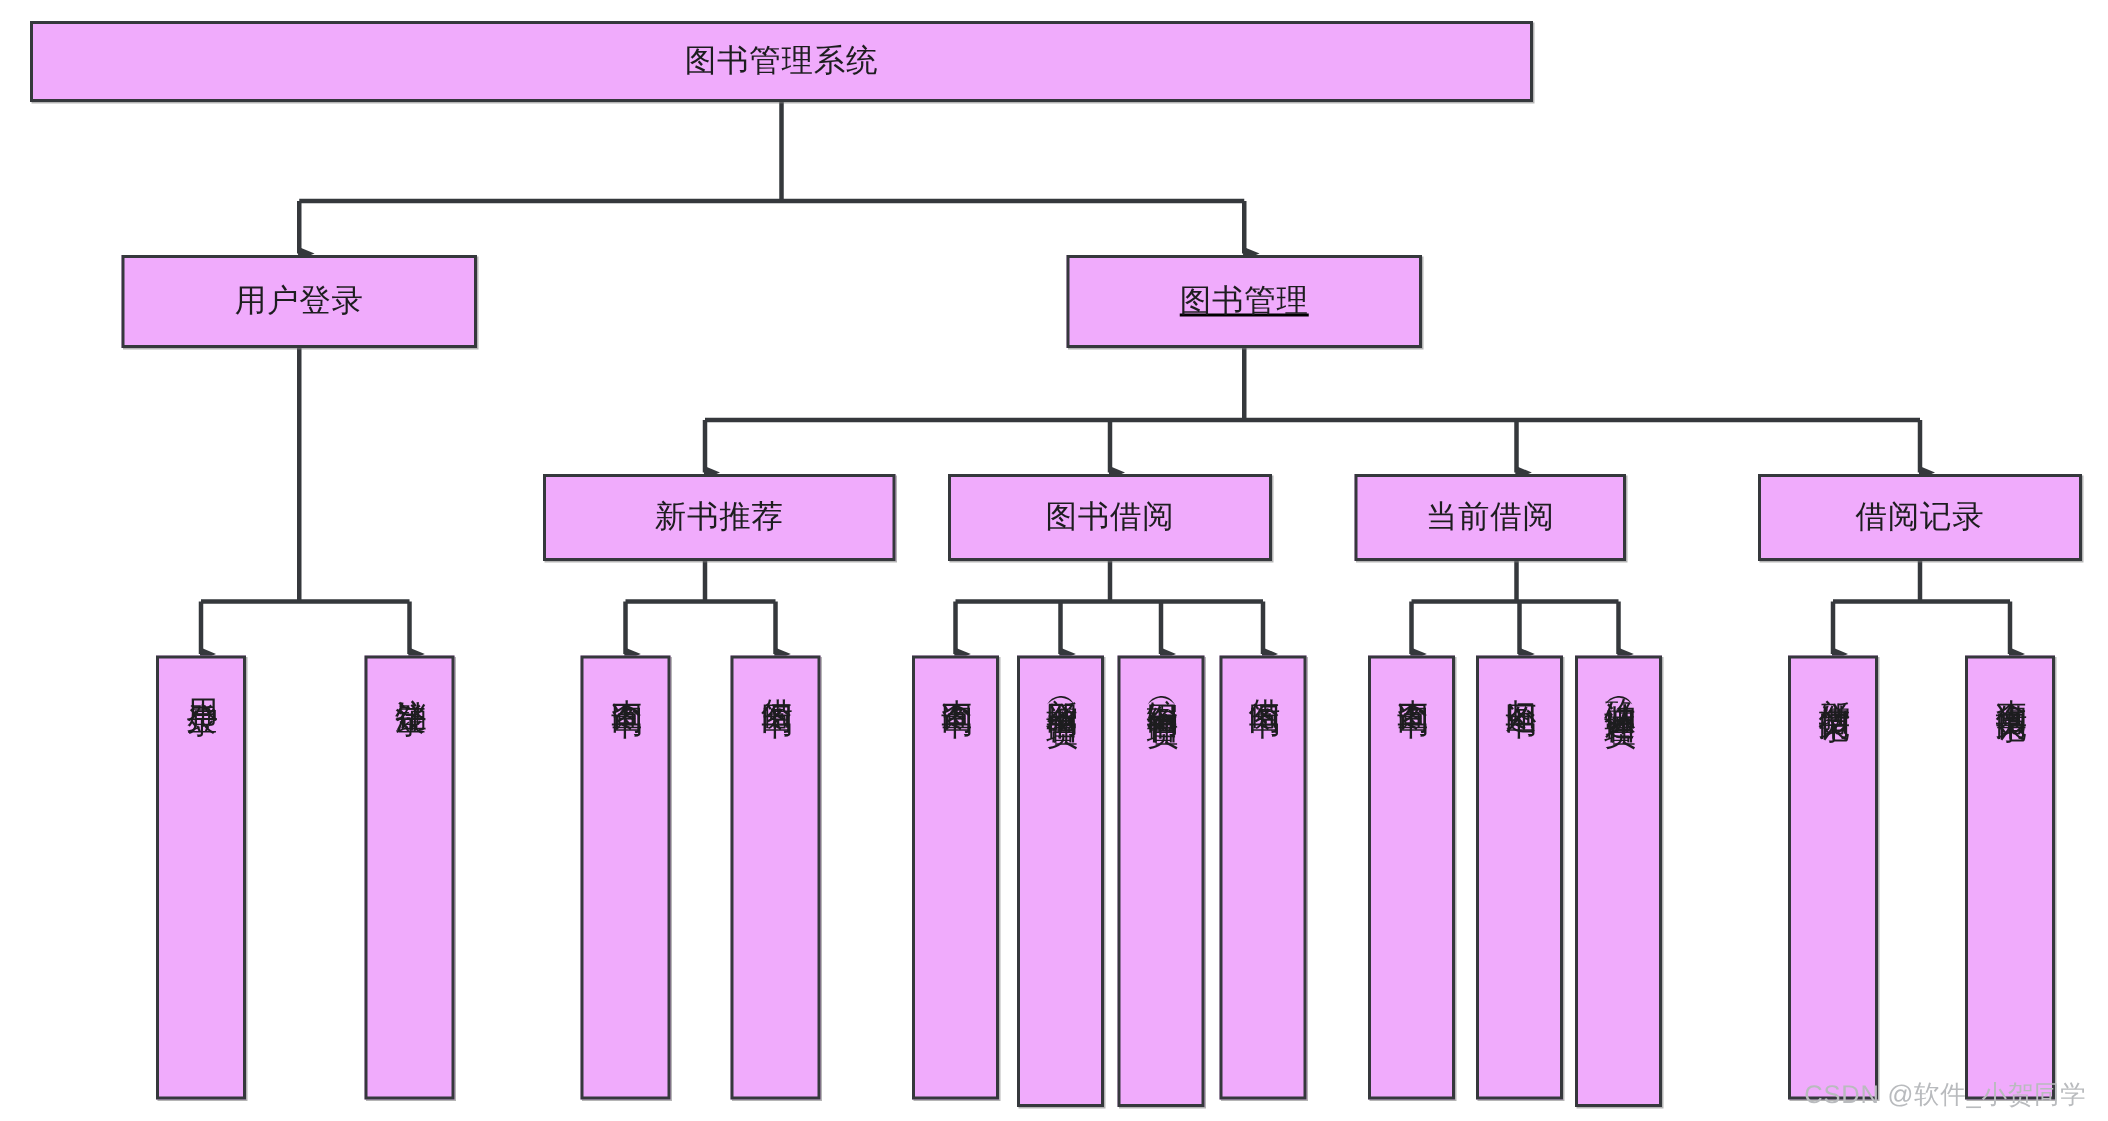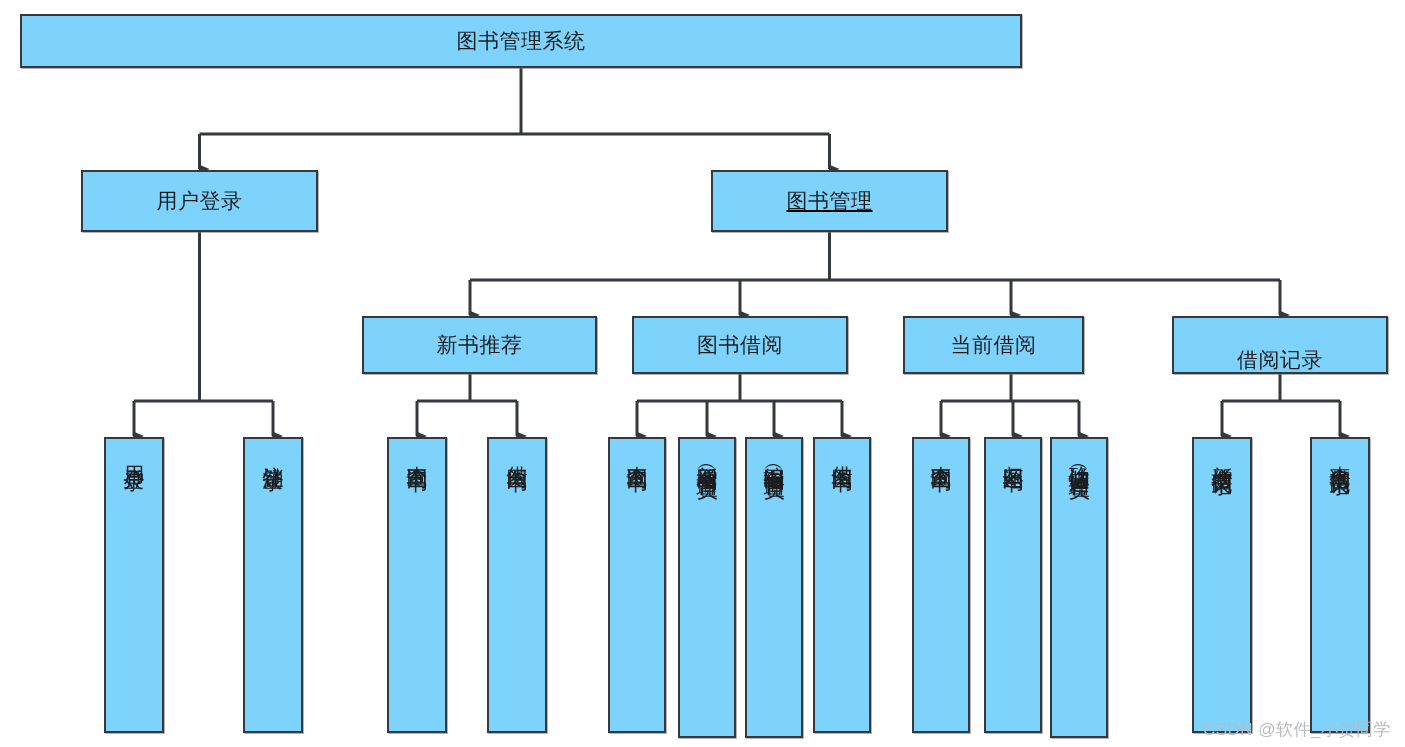--- a/index.html
+++ b/index.html
@@ -20,21 +20,21 @@
   #diagram-svg {
     position: absolute;
     left: 0;
     top: 0;
     width: 1405px;
     height: 747px;
   }
   .node-box {
     position: absolute;
     box-sizing: border-box;
-    background: #7dd3fc;
+    background: #f0abfc;
     border: 2.5px solid #35383c;
     box-shadow: 1px 1px 0 0 rgba(120,120,120,0.55);
     display: flex;
     align-items: center;
     justify-content: center;
   }
   .node-label {
     color: #1d1d1f;
     font-size: 21px;
     line-height: 1.15;
@@ -127,21 +127,21 @@
 
   <div class="node-box" style="left:362px; top:316px; width:235px; height:58px;">
     <span class="node-label">新书推荐</span>
   </div>
   <div class="node-box" style="left:632px; top:316px; width:216px; height:58px;">
     <span class="node-label">图书借阅</span>
   </div>
   <div class="node-box" style="left:903px; top:316px; width:181px; height:58px;">
     <span class="node-label">当前借阅</span>
   </div>
-  <div class="node-box" style="left:1172px; top:316px; width:216px; height:58px;align-items:flex-end;">
+  <div class="node-box" style="left:1172px; top:316px; width:216px; height:58px;">
     <span class="node-label">借阅记录</span>
   </div>
 
   <div class="node-box vertical" style="left:104px; top:437px; width:60px; height:296px;">
     <span class="node-label">用户登录</span>
   </div>
   <div class="node-box vertical" style="left:243px; top:437px; width:60px; height:296px;">
     <span class="node-label">注销登录</span>
   </div>
   <div class="node-box vertical" style="left:387px; top:437px; width:60px; height:296px;">

